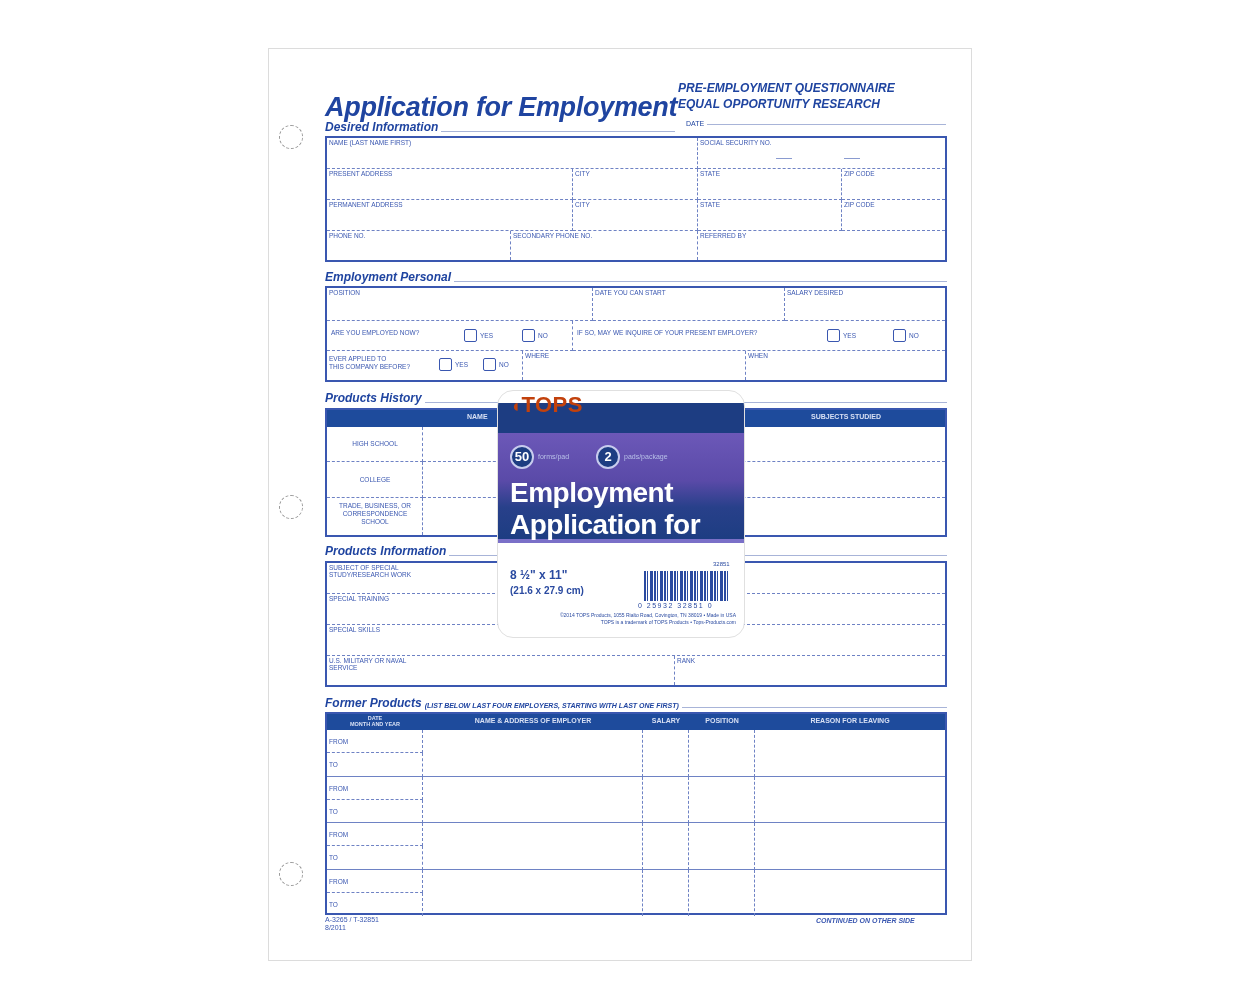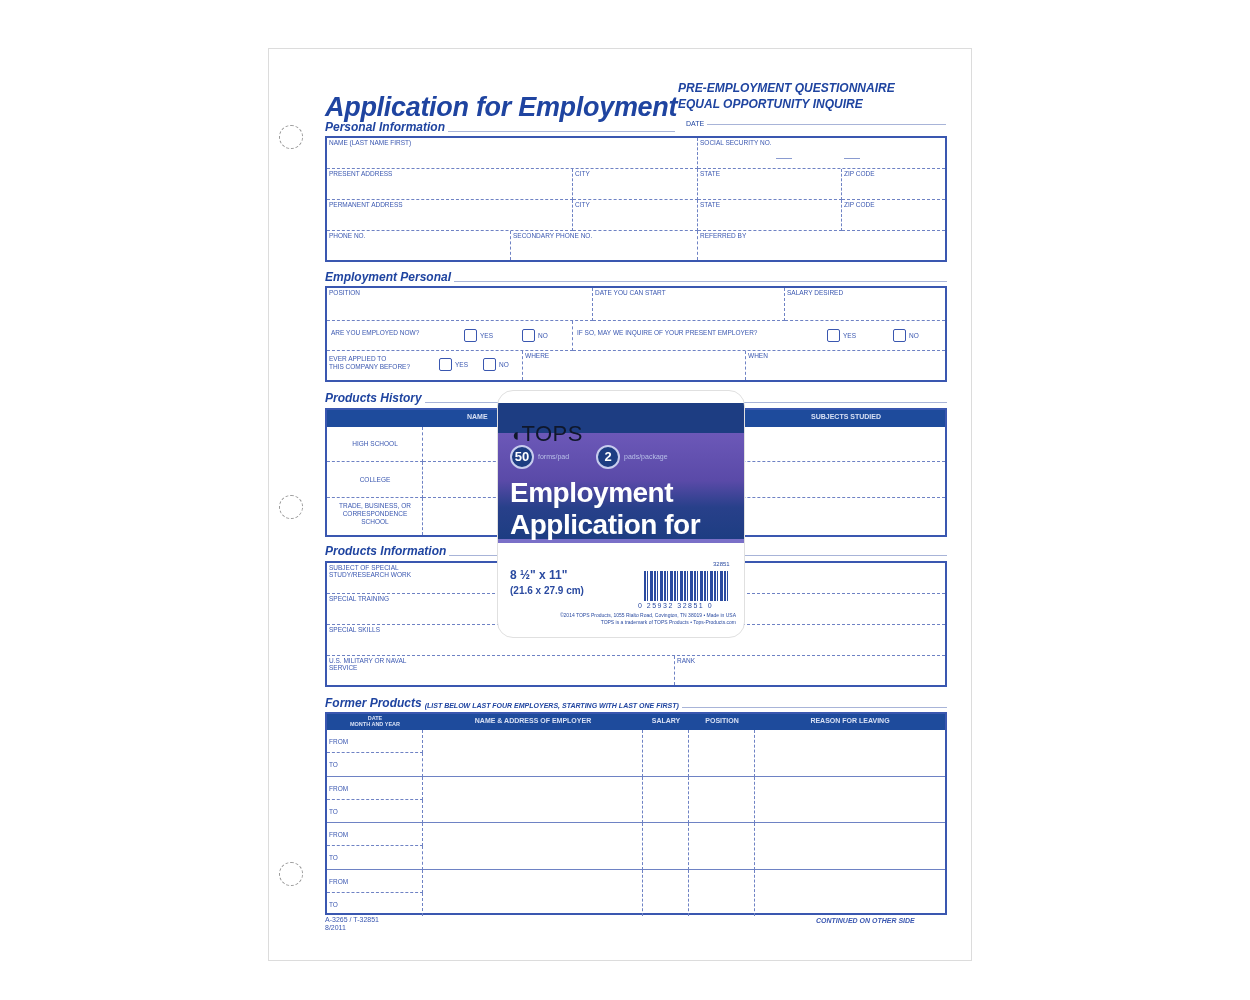--- a/index.html
+++ b/index.html
@@ -35,21 +35,21 @@
     text-align: center; }
   .thead span { position: absolute; top: 3px; }
   .rowlbl { position: absolute; font-size: 6.5px; color: #3a57b0; text-align: center; line-height: 8px; }
 
   .label-card { position: absolute; left: 497px; top: 390px; width: 248px; height: 248px;
     border-radius: 16px; background: #fff; border: 1px solid #e0e0e0; overflow: hidden; }
   .lc-top { position: absolute; left: 0; top: 12px; width: 100%; height: 30px; background: #1d3d82; }
   .lc-mid { position: absolute; left: 0; top: 42px; width: 100%; height: 106px;
     background: linear-gradient(180deg, #6c58b8 0%, #5a4aa8 45%, #28408a 70%, #1d3d82 100%); }
   .lc-band { position: absolute; left: 0; top: 148px; width: 100%; height: 4px; background: #7a70c8; }
-  .lc-logo { position: absolute; left: 12px; top: 30px; color: #0f172a; font-size: 22px; font-weight: normal;
+  .lc-logo { position: absolute; left: 12px; top: 1px; color: #c2410c; font-size: 22px; font-weight: bold;
     letter-spacing: 0.5px; }
   .badge { position: absolute; top: 54px; width: 24px; height: 24px; border-radius: 50%;
     background: #1d3d82; border: 2px solid #c8ccee; color: #fff; font-weight: bold; font-size: 13px;
     text-align: center; line-height: 20px; }
   .badge-txt { position: absolute; top: 62px; font-size: 7px; color: #b8c0e8; }
   .lc-title { position: absolute; left: 12px; top: 86px; color: #fff; font-size: 28px; font-weight: bold;
     line-height: 32px; letter-spacing: -0.5px; }
   .lc-size { position: absolute; left: 12px; top: 176px; font-size: 12px; font-weight: bold; color: #2a4aa0; line-height: 16px; }
   .barcode { position: absolute; left: 146px; top: 180px; width: 86px; height: 30px;
     background: repeating-linear-gradient(90deg, #2a4aa0 0 2px, #fff 2px 3px, #2a4aa0 3px 4px, #fff 4px 6px, #2a4aa0 6px 9px, #fff 9px 10px); }
@@ -63,25 +63,25 @@
 <body>
 
 <div class="sheet"></div>
 <div class="hole" style="left:279px;top:125px"></div>
 <div class="hole" style="left:279px;top:495px"></div>
 <div class="hole" style="left:279px;top:862px"></div>
 
 <div class="abs title">Application for Employment</div>
 <div class="abs subtitle">
   <div>PRE-EMPLOYMENT QUESTIONNAIRE</div>
-  <div>EQUAL OPPORTUNITY INQUIRE</div>
+  <div>EQUAL OPPORTUNITY RESEARCH</div>
 </div>
 
 <div class="section" style="top:120px;width:350px">
-  <span>Personal Information</span>
+  <span>Desired Information</span>
     <span class="rule"></span>
 </div>
 <div class="section" style="left:686px;top:120px;width:260px;font-size:7px;font-weight:normal;font-style:normal">
   <span>DATE</span>
     <span class="rule"></span>
 </div>
 <div class="box" style="left:325px;top:136px;width:622px;height:126px">
   <div class="cell" style="left:0;top:0;width:371px;height:31px">
       <span class="lbl">NAME (LAST NAME FIRST)</span>
     </div>

